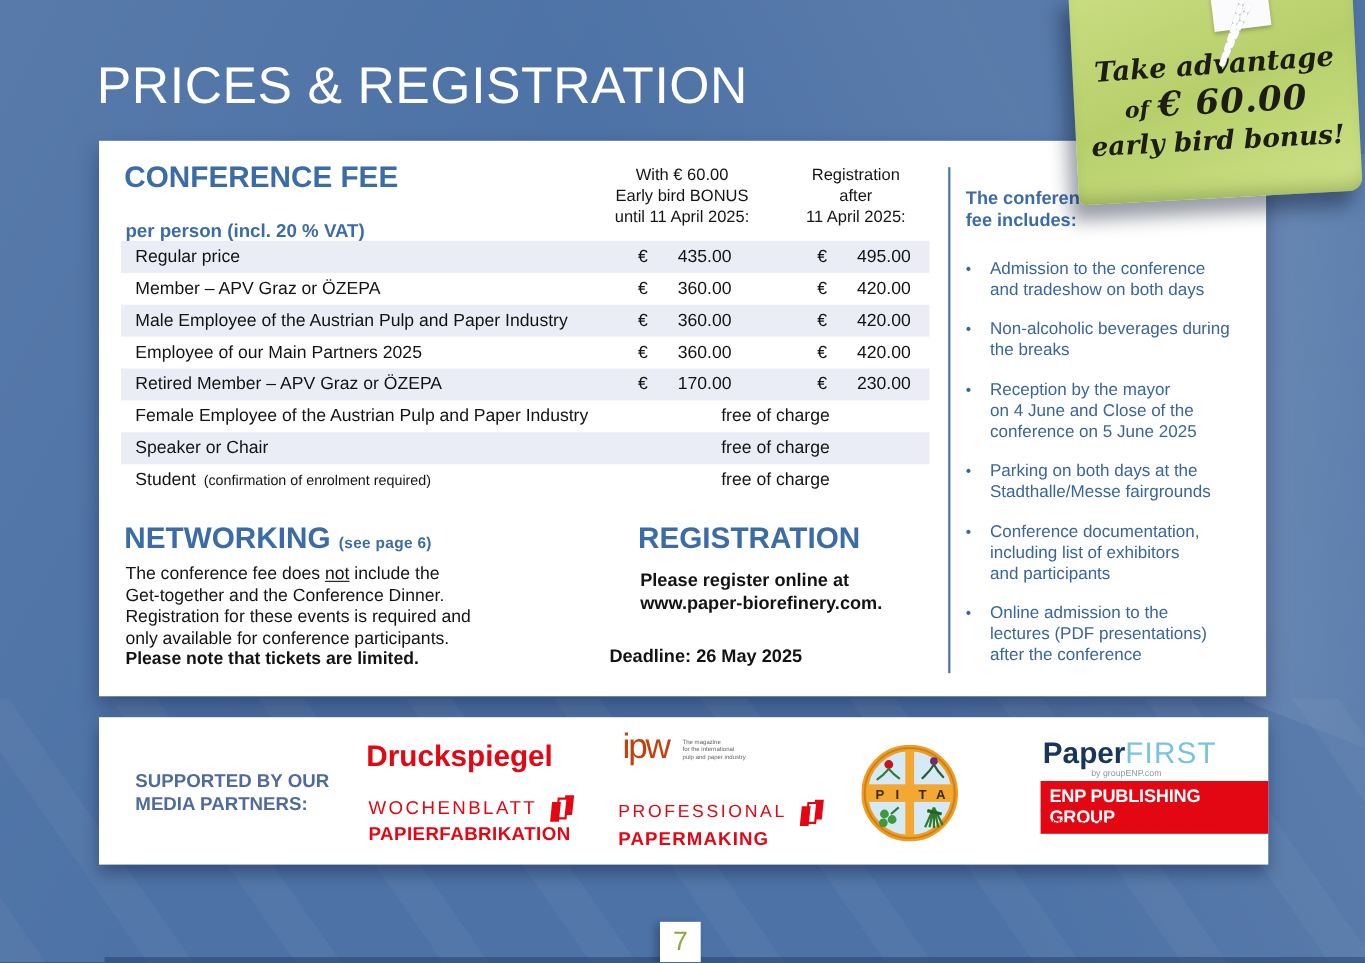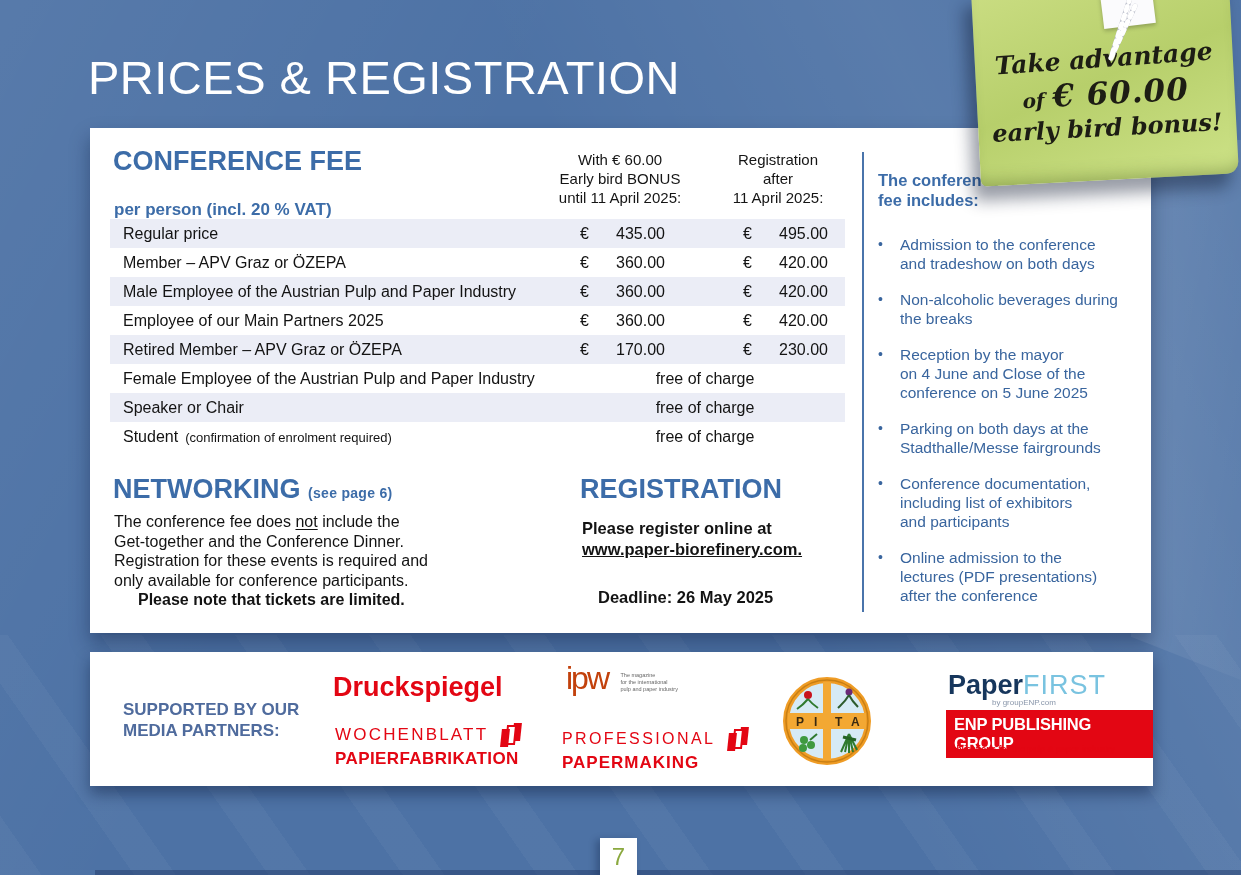--- a/index.html
+++ b/index.html
@@ -64,26 +64,26 @@
   .fee-cell.c1 { left:470px; }
   .fee-cell.c2 { left:633px; }
   .fee-free { position:absolute; left:470px; top:0; width:250px; text-align:center; }
 
   .net-head { position:absolute; left:23px; top:346px; font-size:27px; }
   .net-head .suffix { font-size:14px; font-weight:700; letter-spacing:0.3px; }
   .net-par {
     position:absolute; left:24px; top:384px; font-size:16px; line-height:19.5px; color:#131313;
   }
   .net-par .u { text-decoration:underline; text-underline-offset:2px; }
-  .net-par .b { font-weight:700;margin-left:24px; }
+  .net-par .b { font-weight:700; }
 
   .reg-head { position:absolute; left:490px; top:346px; font-size:27px; }
   .reg-text { position:absolute; left:492px; top:390px; font-size:16.5px; line-height:21px; font-weight:700; color:#131313; }
-  .reg-deadline { position:absolute; left:508px; top:460px; font-size:16.5px; font-weight:700; color:#131313; }
-  .reg-link { cursor:pointer;text-decoration:underline; }
+  .reg-deadline { position:absolute; left:464px; top:460px; font-size:16.5px; font-weight:700; color:#131313; }
+  .reg-link { cursor:pointer; }
 
   .divider {
     position:absolute; left:772px; top:24px; width:2px; height:460px; background:#4a74ab;
   }
 
   .includes { position:absolute; left:788px; top:42px; width:254px; }
   .includes-head {
     font-size:16.5px; font-weight:700; color:#3c6ca8; line-height:20px;
     white-space:pre-line; margin-bottom:25px;
   }

